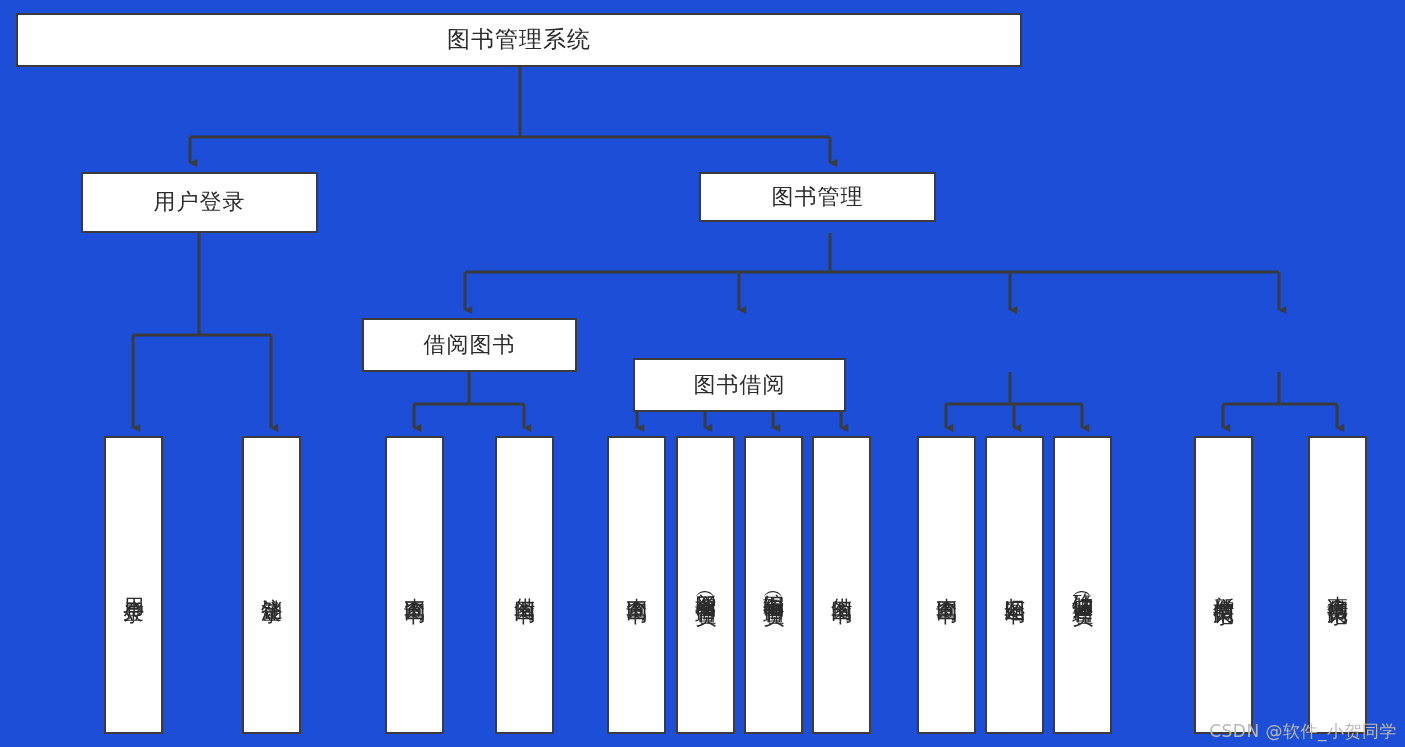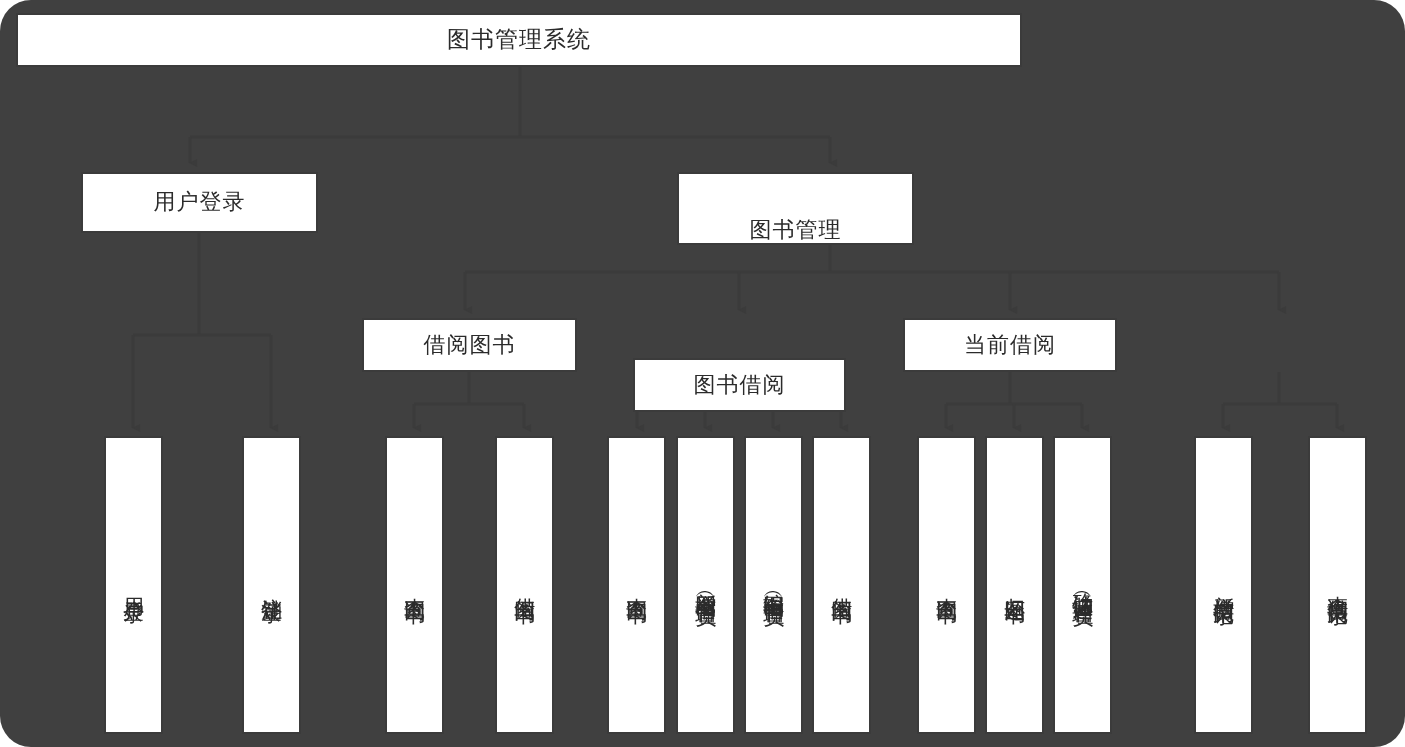--- a/index.html
+++ b/index.html
@@ -4,24 +4,23 @@
 <style>
   html, body {
     margin: 0;
     padding: 0;
     background: #ffffff;
   }
   #stage {
     position: relative;
     width: 1405px;
     height: 747px;
-    background: #404040;
+    background: #1d4ed8;
     overflow: hidden;
     font-family: "DejaVu Sans", "Liberation Sans", sans-serif;
-    border-radius: 31px;
   }
   #edges {
     position: absolute;
     left: 0;
     top: 0;
     width: 1405px;
     height: 747px;
   }
   .node {
     position: absolute;
@@ -125,35 +124,32 @@
   </svg>
 
   <div class="node horiz root" style="left:16px; top:13px; width:1006px; height:54px;">
     <span class="txt">图书管理系统</span>
   </div>
 
   <div class="node horiz" style="left:81px; top:172px; width:237px; height:61px;">
     <span class="txt">用户登录</span>
   </div>
 
-  <div class="node horiz" style="left:677px; top:172px; width:237px; height:73px;align-items:flex-end;">
+  <div class="node horiz" style="left:699px; top:172px; width:237px; height:50px;">
     <span class="txt">图书管理</span>
   </div>
 
   <div class="node horiz" style="left:362px; top:318px; width:215px; height:54px;">
     <span class="txt">借阅图书</span>
   </div>
 
   <div class="node horiz" style="left:633px; top:318px; width:213px; height:54px;margin-top:40px;">
     <span class="txt">图书借阅</span>
   </div>
 
-  <div class="node horiz" style="left:903px; top:318px; width:214px; height:54px;">
-    <span class="txt">当前借阅</span>
-  </div>
 
 
   <div class="node vert" style="left:104px; top:436px; width:59px; height:298px;">
     <span class="txt">用户登录</span>
   </div>
 
   <div class="node vert" style="left:242px; top:436px; width:59px; height:298px;">
     <span class="txt">注销登录</span>
   </div>
 
@@ -194,14 +190,15 @@
   </div>
 
   <div class="node vert" style="left:1194px; top:436px; width:59px; height:298px;">
     <span class="txt">新增借阅记录</span>
   </div>
 
   <div class="node vert" style="left:1308px; top:436px; width:59px; height:298px;">
     <span class="txt">查询借阅记录</span>
   </div>
 
+  <div id="watermark">CSDN @软件_小贺同学</div>
 
 </div>
 
 </body></html>

